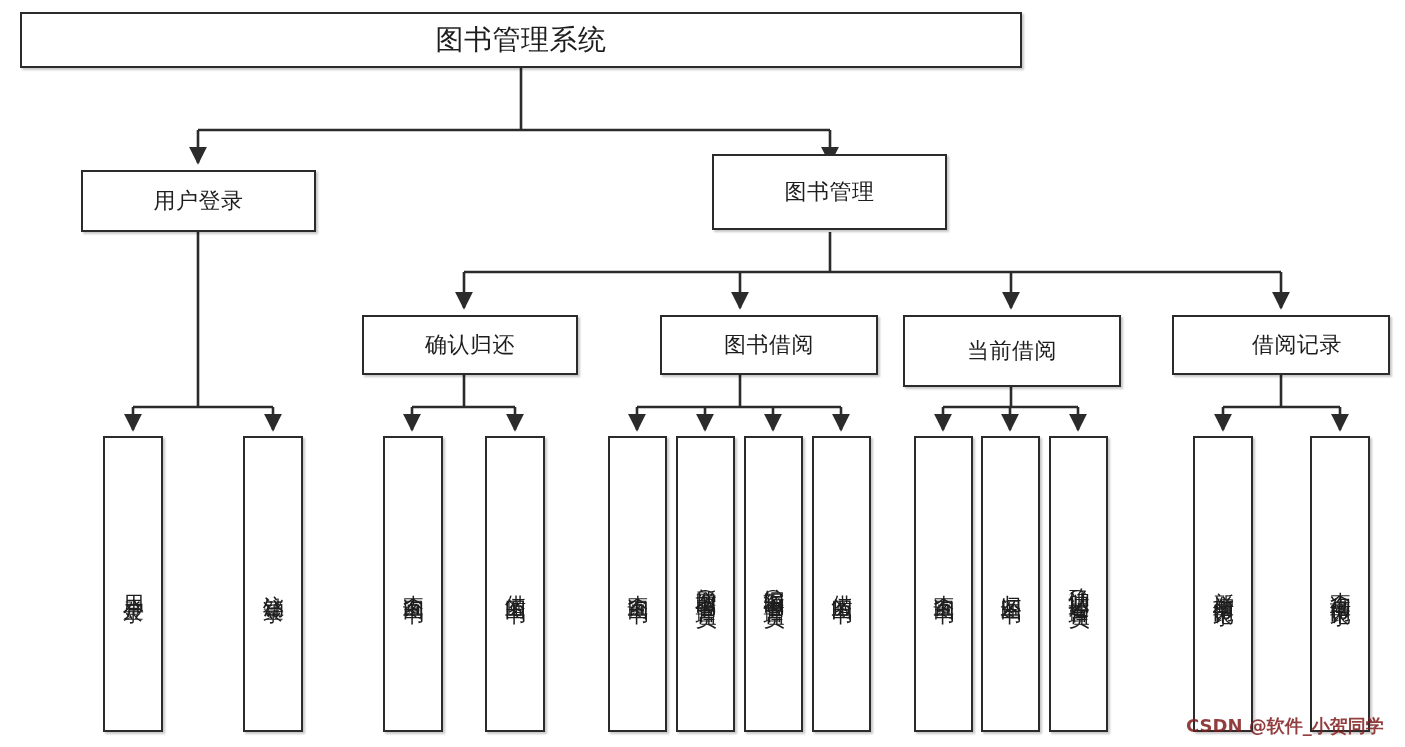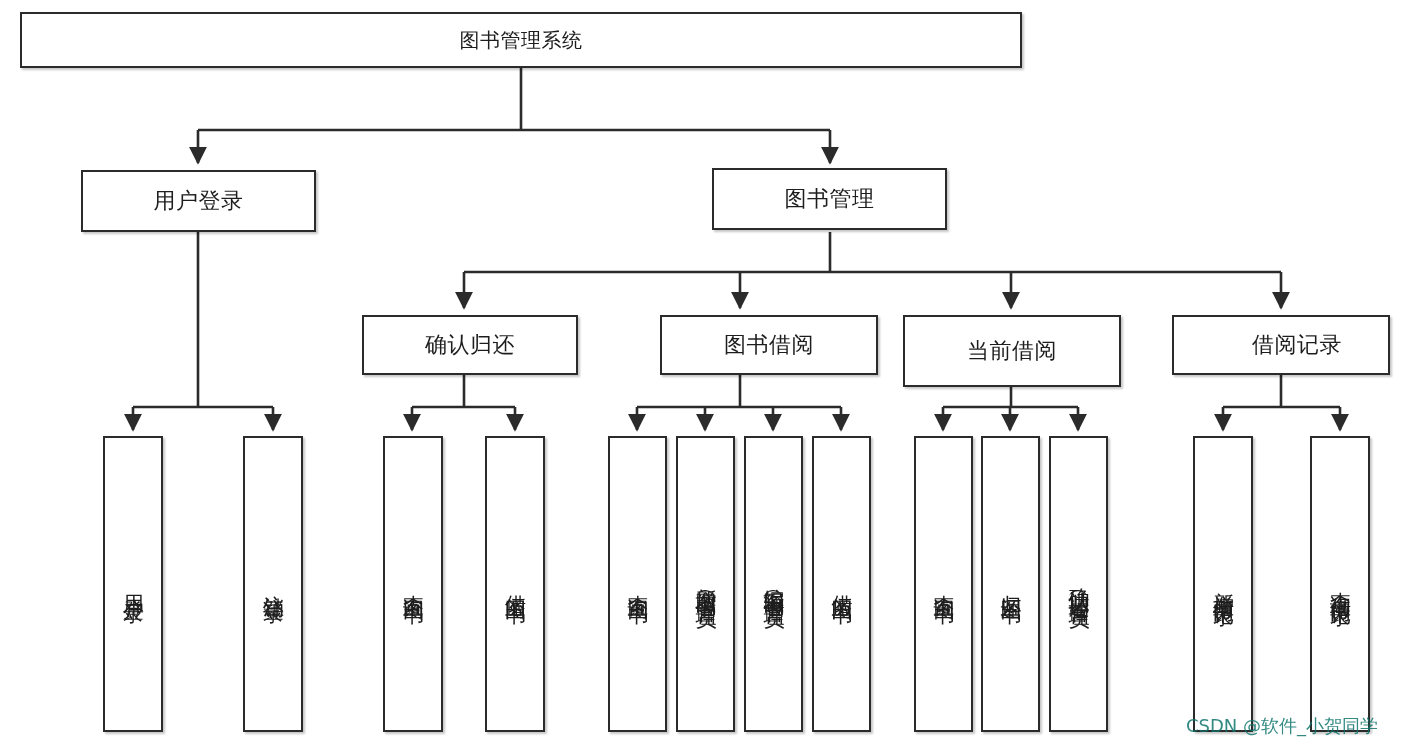--- a/index.html
+++ b/index.html
@@ -39,46 +39,47 @@
     color: #1d1d1d;
     line-height: 1.14;
     letter-spacing: 0.5px;
     text-align: center;
     white-space: nowrap;
   }
   .node.horiz .label {
     font-size: 22px;
   }
   .node.root .label {
-    font-size: 20px;
+    font-size: 28px;
     text-align: center;
   }
   .node.vert {
     align-items: center;
     justify-content: center;
     padding: 6px 0;
   }
   .node.vert .label {
     writing-mode: vertical-rl;
     text-orientation: upright;
     font-size: 21px;
     letter-spacing: 3px;
     line-height: 1;
     white-space: nowrap;
   }
   .watermark {
     position: absolute;
     left: 1186px;
     top: 714px;
     font-size: 18px;
-    color: #0f766e;
+    color: #7f1d1d;
     opacity: 0.85;
     white-space: nowrap;
     z-index: 3;
     font-family: "DejaVu Sans", "Liberation Sans", sans-serif;
+    font-weight: bold;
   }
 </style>
 </head>
 <body>
 
 <div id="canvas">
 
   <svg id="edges" viewBox="0 0 1405 747" xmlns="http://www.w3.org/2000/svg">
     <defs>
       <marker id="arrow" viewBox="0 0 10 10" refX="9" refY="5" markerWidth="7" markerHeight="7" orient="auto-start-reverse">
@@ -129,21 +130,21 @@
     </g>
   </svg>
 
   <div class="node root horiz" style="left:20px; top:12px; width:1002px; height:56px;">
     <span class="label">图书管理系统</span>
   </div>
 
   <div class="node horiz" style="left:81px; top:170px; width:235px; height:62px;">
     <span class="label">用户登录</span>
   </div>
-  <div class="node horiz" style="left:712px; top:168px; width:235px; height:62px;">
+  <div class="node horiz" style="left:712px; top:154px; width:235px; height:76px;">
     <span class="label">图书管理</span>
   </div>
 
   <div class="node horiz" style="left:362px; top:315px; width:216px; height:60px;">
     <span class="label">确认归还</span>
   </div>
   <div class="node horiz" style="left:632px; top:315px; width:218px; height:60px;margin-left:28px;">
     <span class="label">图书借阅</span>
   </div>
   <div class="node horiz" style="left:903px; top:315px; width:218px; height:72px;">

